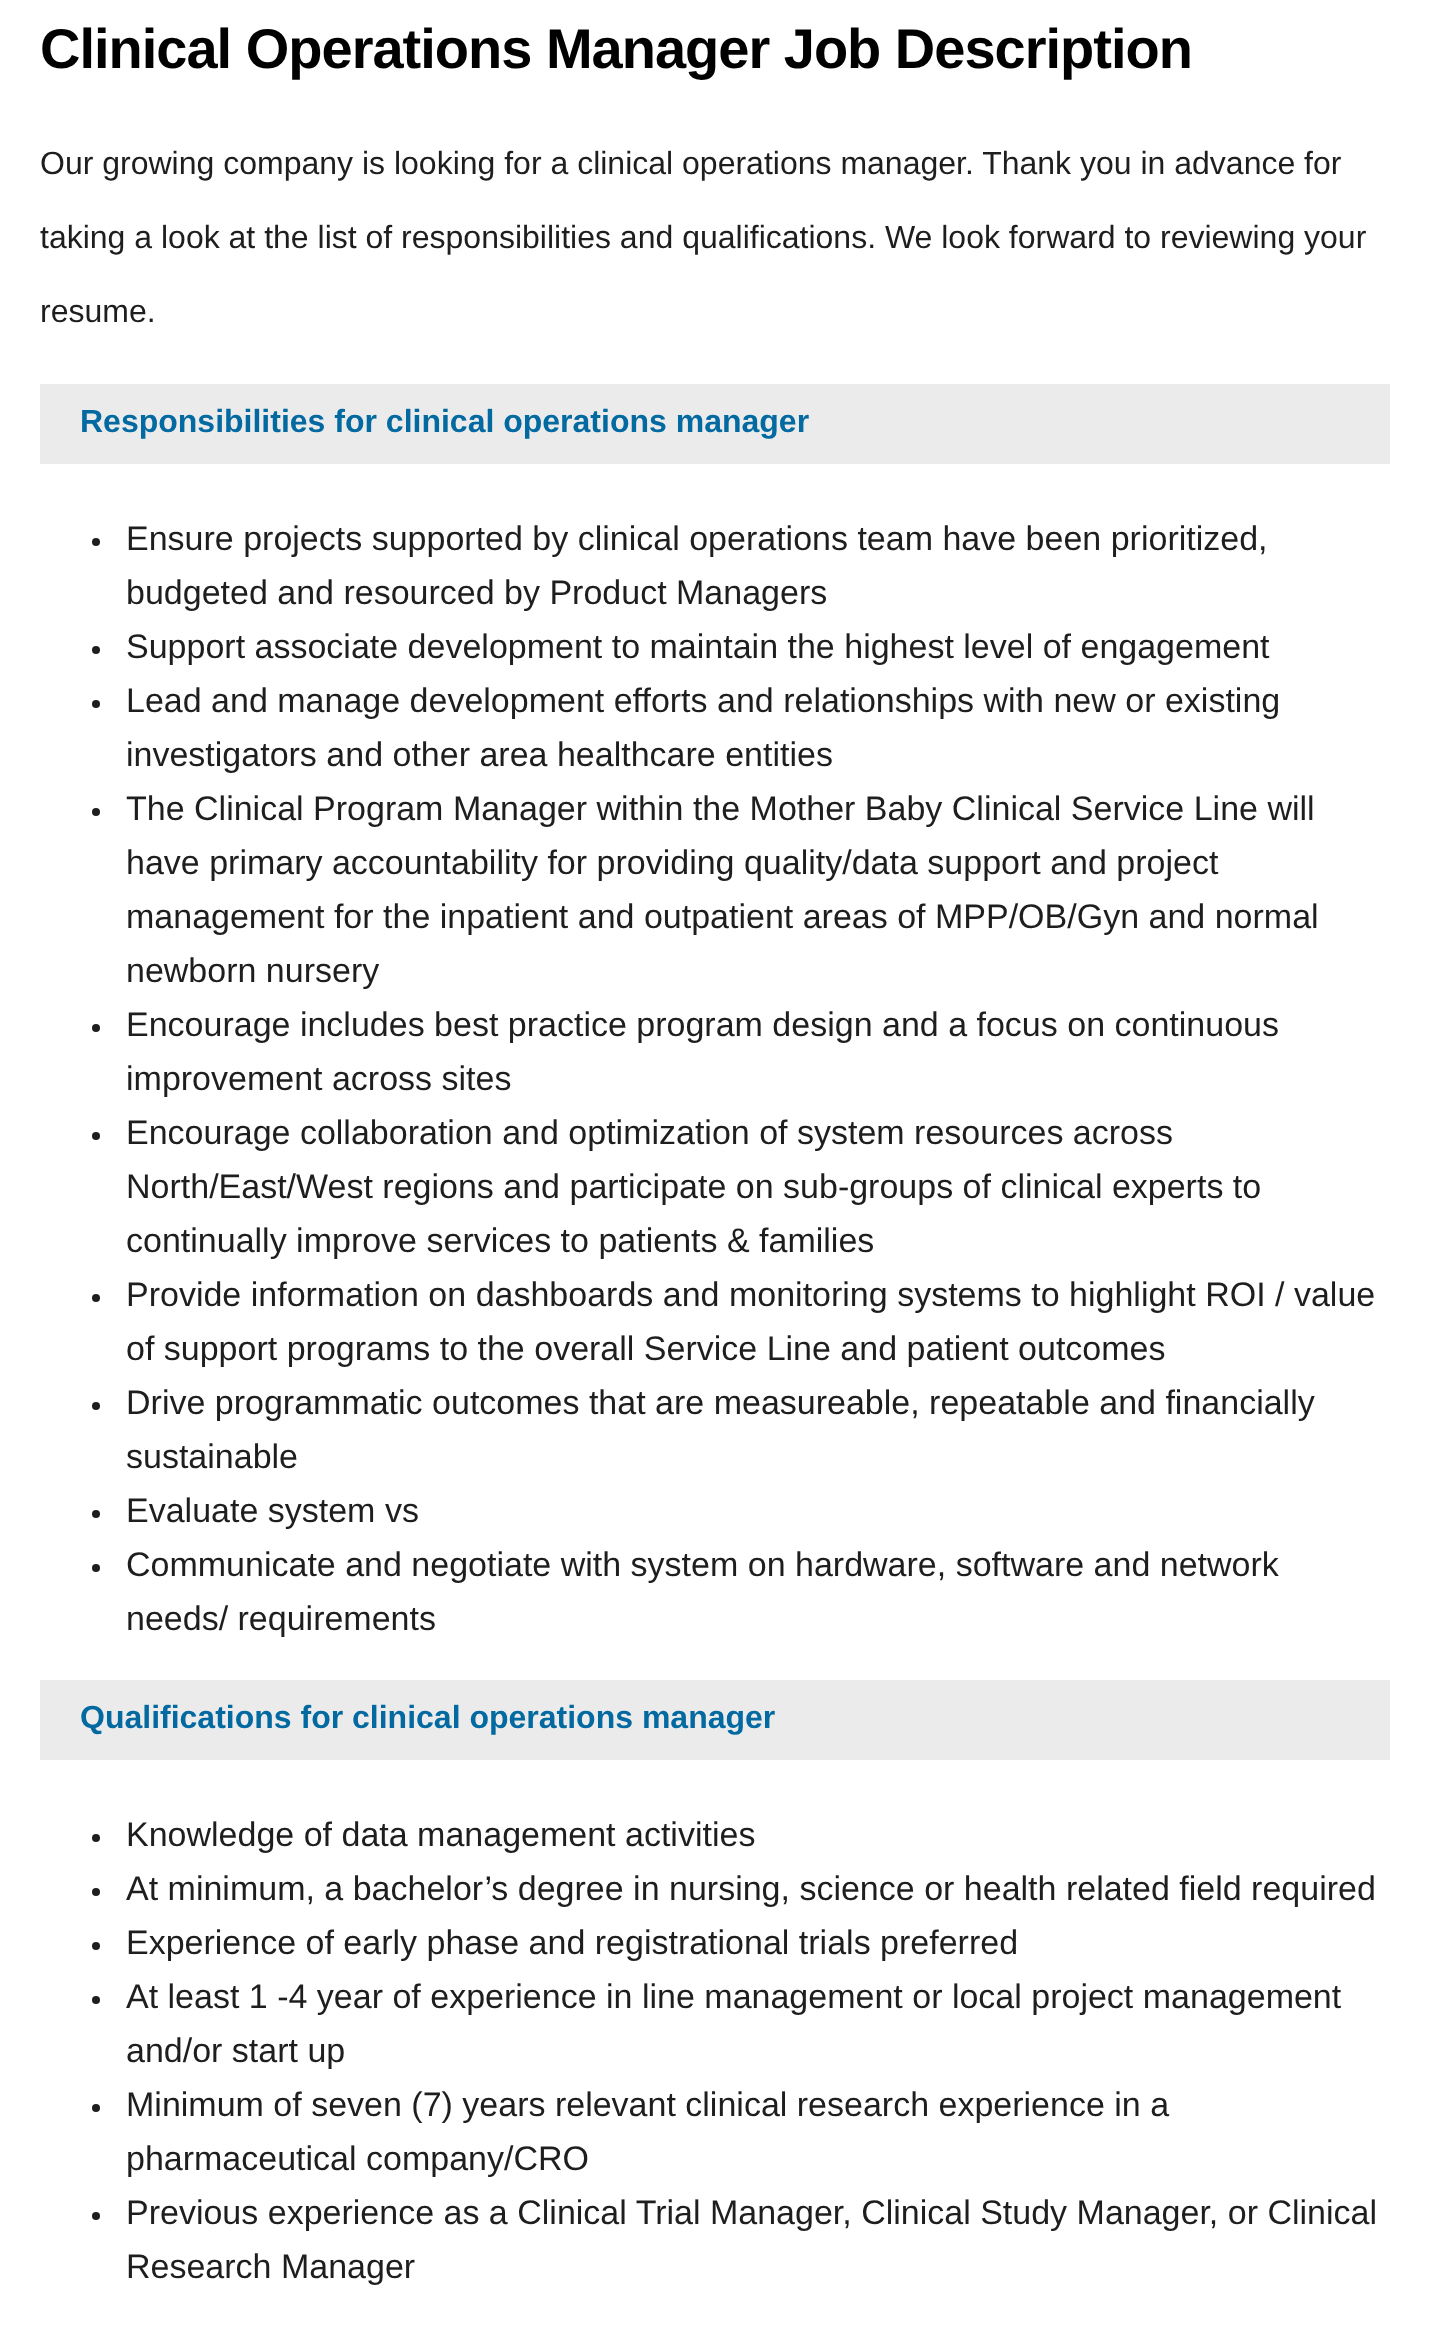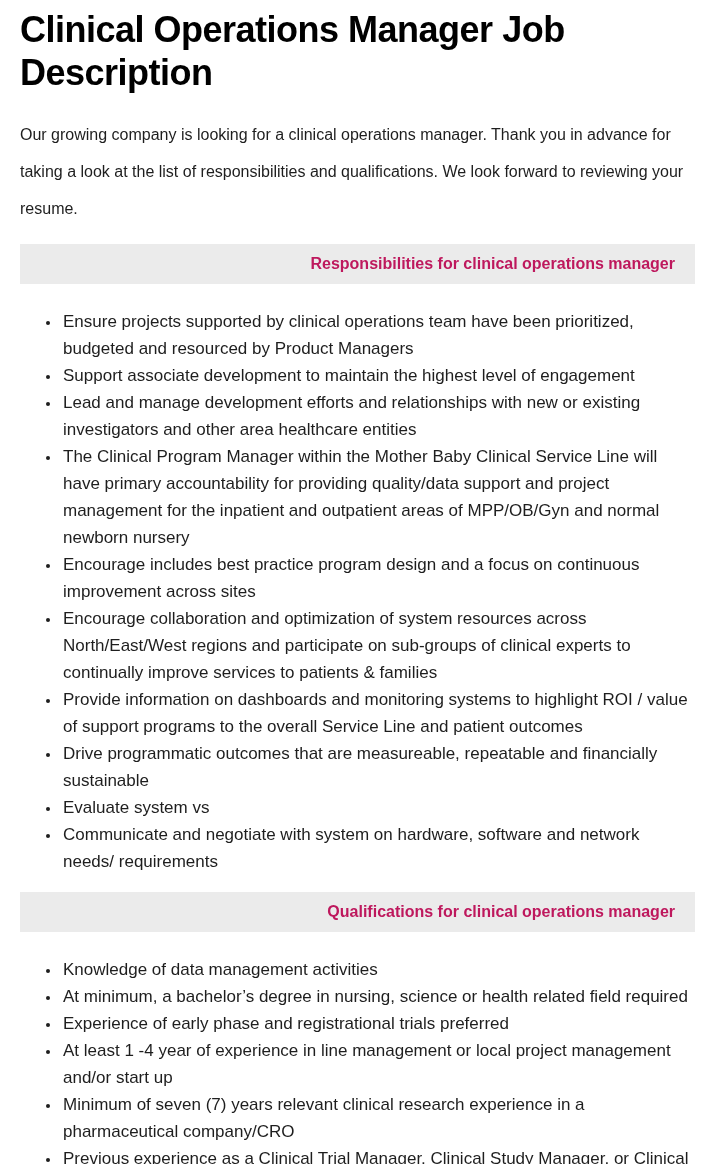--- a/index.html
+++ b/index.html
@@ -10,42 +10,41 @@
   body {
     min-height: 1164px;
     font-family: "Liberation Sans", "DejaVu Sans", sans-serif;
     color: #1e1e1e;
   }
   .page {
     width: 720px;
     padding: 6px 25px 20px 20px;
   }
   .page-title {
-    font-size: 36px;
+    font-size: 28px;
     font-weight: 700;
     color: #000000;
     letter-spacing: -0.5px;
     line-height: 1.2;
     margin-top: 2px;
   }
   .intro {
     margin-top: 22px;
     font-size: 16px;
     line-height: 37px;
     color: #1e1e1e;
   }
   .section-heading {
     margin-top: 17px;
     background: #ebebeb;
     font-size: 16px;
     font-weight: 700;
-    color: #be185d;
+    color: #0369a1;
     padding: 11px 20px 12px 20px;
     line-height: 17px;
-    text-align: right;
   }
   .section + .section .section-heading {
     margin-top: 17px;
   }
   ul.bullet-list {
     list-style: disc outside;
     margin: 24px 0 16px 0;
     padding-left: 41px;
   }
   ul.bullet-list li {

